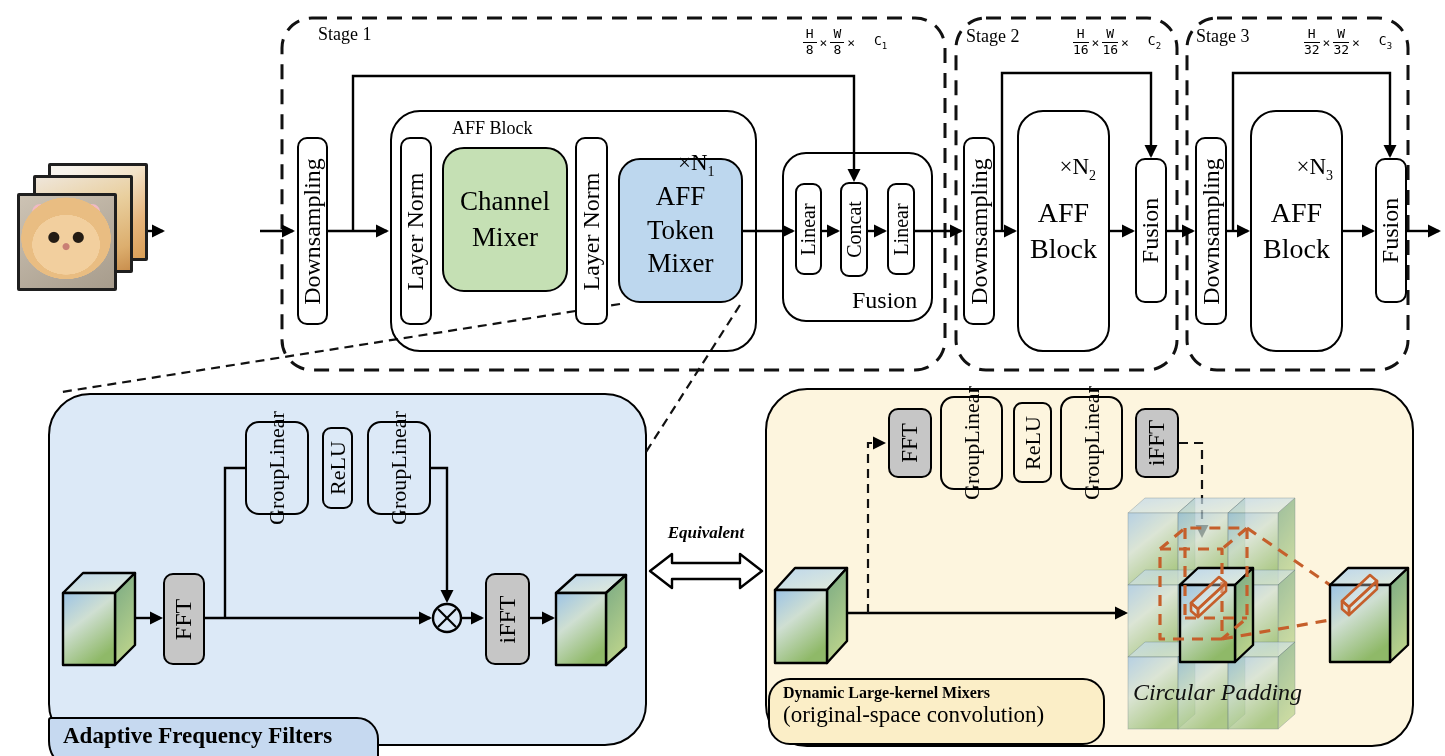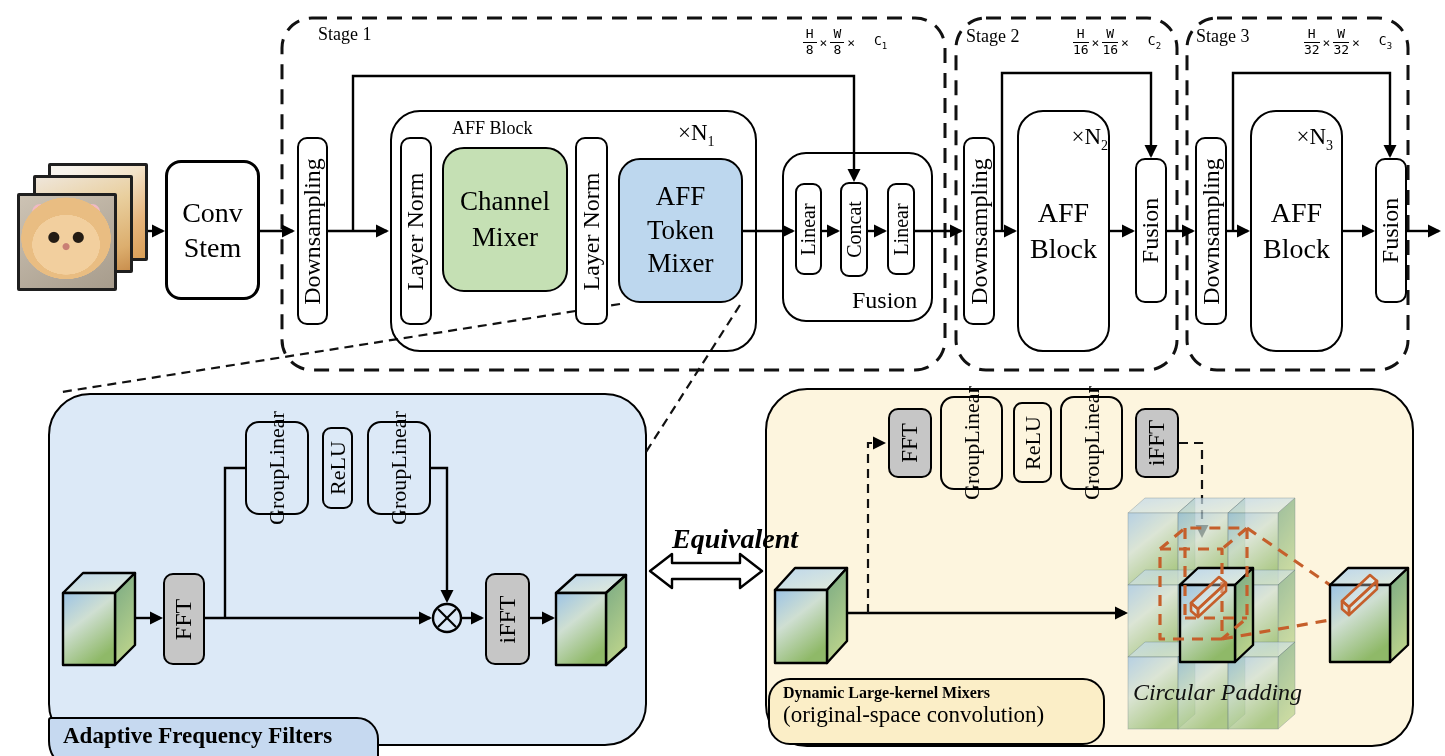--- a/index.html
+++ b/index.html
@@ -21,21 +21,21 @@
   .bg-gray{background:var(--box-gray,#c6c6c6);}
   .bg-panelblue{background:var(--aff-panel-blue,#dce9f7);}
   .bg-cream{background:var(--dlk-panel-cream,#fdf5de);}
 
   .vt{transform:rotate(-90deg);white-space:nowrap;display:block;}
   .vt2{transform:rotate(-90deg);text-align:center;line-height:1.28;display:block;}
   .lines .ln{display:block;}
 
   .stage-label{position:absolute;font-size:18px;z-index:2;}
   .big2{font-size:28px;line-height:1.3;}
-  .nx{position:absolute;font-size:23px;z-index:3;}
+  .nx{position:absolute;font-size:23px;z-index:3;margin-top:30px;}
   .nx sub{font-size:14px;}
 
   
   .dim{position:absolute;display:flex;align-items:center;justify-content:center;z-index:2;
        font-family:"DejaVu Sans Mono","Liberation Mono",monospace;font-size:13px;}
   .frac{display:inline-flex;flex-direction:column;text-align:center;line-height:1.1;}
   .frac .num{border-bottom:1.6px solid #000;padding:0 3px;display:block;}
   .frac .den{display:block;}
   .dim .times{margin:0 3px;}
   .dim .cvar{margin-left:16px;}
@@ -44,21 +44,21 @@
   
   .cat{position:absolute;width:100px;height:98px;border:3px solid #1f1f1f;border-radius:2px;z-index:2;box-sizing:border-box;}
 
   
   .caption{position:absolute;border:2.5px solid #000;z-index:3;padding:4px 10px 4px 13px;box-sizing:border-box;}
   .caption .t{font-weight:bold;display:block;}
   .caption .s{display:block;}
   .caption.blue{background:var(--aff-panel-label-blue,#c6d9f0);border-radius:3px 22px 16px 30px;}
   .caption.cream{background:var(--dlk-panel-label-cream,#fbeec7);border-radius:22px;}
 
-  .equiv{position:absolute;font-size:28px;font-weight:bold;font-style:italic;text-align:center;z-index:2;margin-left:27px;}
+  .equiv{position:absolute;font-size:17px;font-weight:bold;font-style:italic;text-align:center;z-index:2;}
   .circpad{position:absolute;font-size:24px;font-style:italic;text-align:center;z-index:2;color:#111;}
 
   
   .w{stroke:#000;stroke-width:2.4;fill:none;}
   .wthin{stroke:#000;stroke-width:2.2;}
   .dash3{fill:none;stroke:#111;stroke-width:3;stroke-dasharray:15 10;}
   .dash2{stroke:#111;stroke-width:2.2;fill:none;stroke-dasharray:9 6;}
   .head{fill:#000;stroke:none;}
   .cube polygon,.cube rect{stroke:#000;stroke-width:2.4;stroke-linejoin:round;}
   .tile{opacity:.72;}
@@ -277,26 +277,20 @@
   <div class="cat" style="left:17px;top:193px;background:
          radial-gradient(circle at 36% 45%, #241c14 0 5px, transparent 6px),
          radial-gradient(circle at 62% 45%, #241c14 0 5px, transparent 6px),
          radial-gradient(circle at 49% 55%, #c97f74 0 3px, transparent 4px),
          radial-gradient(ellipse 34px 30px at 49% 53%, #f2cf9e 0 99%, transparent 100%),
          radial-gradient(ellipse 45px 41px at 49% 46%, #e9bd82 0 99%, transparent 100%),
          radial-gradient(circle at 21% 17%, #f0b9c4 0 7px, transparent 8px),
          radial-gradient(circle at 77% 17%, #f0b9c4 0 7px, transparent 8px),
          linear-gradient(150deg,#cdc3b4,#a79c8c);"></div>
 
-  <div class="box lines" style="left:165px;top:160px;width:95px;height:140px;border-radius:16px;border-width:3px;font-size:28px;line-height:1.25;">
-    <div>
-        <span class="ln">Conv</span>
-        <span class="ln">Stem</span>
-      </div>
-  </div>
 
   <div class="stage-label" style="left:318px;top:24px;">Stage 1</div>
   <div class="dim" style="left:791px;top:22px;width:108px;height:40px;">
     <span class="frac">
         <span class="num">H</span>
         <span class="den">8</span>
       </span>
     <span class="times">×</span>
     <span class="frac">
         <span class="num">W</span>
@@ -355,21 +349,21 @@
         <span class="num">W</span>
         <span class="den">16</span>
       </span>
     <span class="times">×</span>
     <span class="cvar"><span>C</span><sub>2</sub></span>
   </div>
   <div class="box" style="left:963px;top:137px;width:32px;height:188px;border-radius:10px;font-size:24px;">
     <span class="vt">Downsampling</span>
   </div>
   <div class="box lines big2" style="left:1017px;top:110px;width:93px;height:242px;border-radius:26px;">
-    <span class="nx" style="top:10px;right:0;"><span>×N</span><sub>2</sub></span>
+    <span class="nx" style="top:10px;right:12px;"><span>×N</span><sub>2</sub></span>
     <div>
         <span class="ln">AFF</span>
         <span class="ln">Block</span>
       </div>
   </div>
   <div class="box" style="left:1135px;top:158px;width:32px;height:145px;border-radius:10px;font-size:24px;">
     <span class="vt">Fusion</span>
   </div>
 
   <div class="stage-label" style="left:1196px;top:26px;">Stage 3</div>

